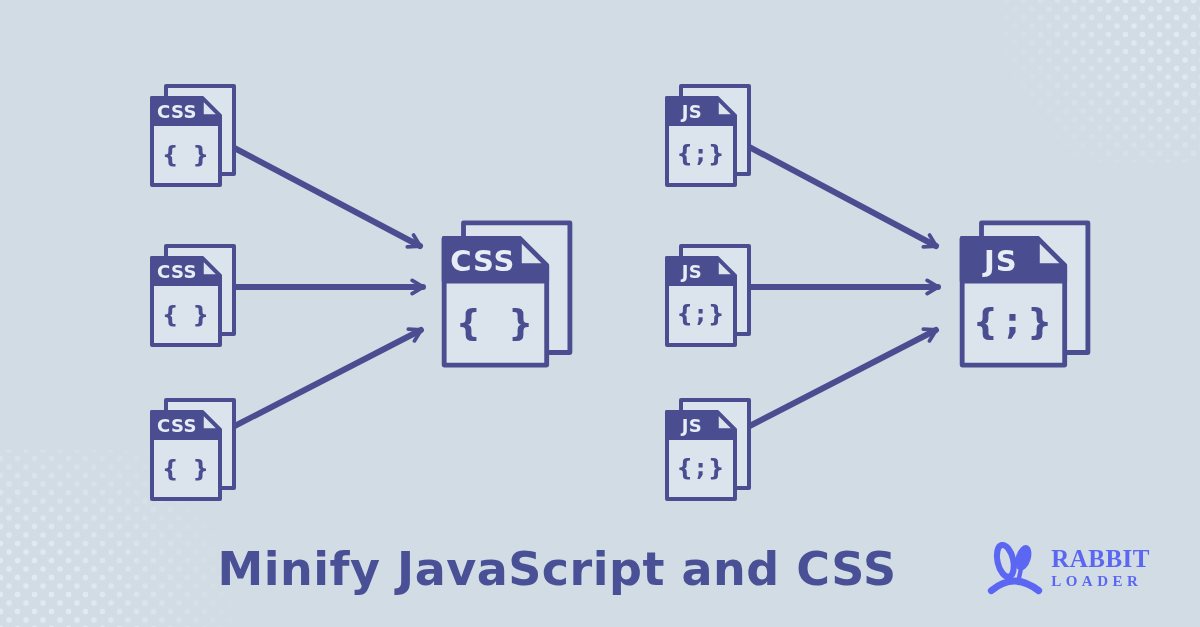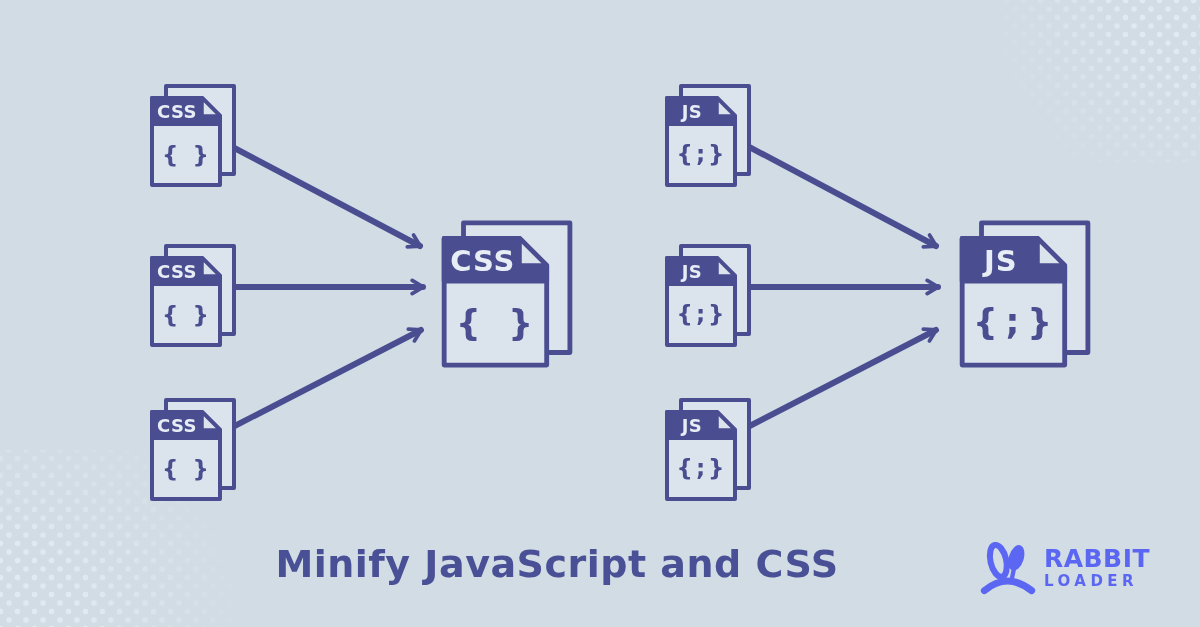--- a/index.html
+++ b/index.html
@@ -52,29 +52,29 @@
   }
   .small .icon-label{font-size:18px;letter-spacing:.5px;}
   .small .icon-body{font-size:23px;letter-spacing:3px;}
   .large .icon-label{font-size:30px;letter-spacing:1px;}
   .large .icon-body{font-size:36px;letter-spacing:8px;}
 
   .title{
     position:absolute;left:557px;top:542px;
     transform:translateX(-50%);
     margin:0;white-space:nowrap;
-    font-size:38px;font-weight:bold;color:#4a5095;
+    font-size:46px;font-weight:bold;color:#4a5095;
     letter-spacing:.5px;
   }
 
   .logo{
     position:absolute;right:50px;bottom:32px;
     display:flex;align-items:center;gap:8px;color:#5b67f2;
   }
-  .logo-text{display:flex;flex-direction:column;line-height:1;}
+  .logo-text{display:flex;flex-direction:column;line-height:1;font-family:Liberation Serif, serif;}
   .brand-top{font-size:25px;font-weight:bold;letter-spacing:.5px;}
   .brand-bottom{font-size:15px;font-weight:bold;letter-spacing:4.5px;margin-top:3px;}
 </style>
 </head>
 <body>
 
 <div class="canvas">
 
   <div class="dots dots-tr"></div>
   <div class="dots dots-bl"></div>

